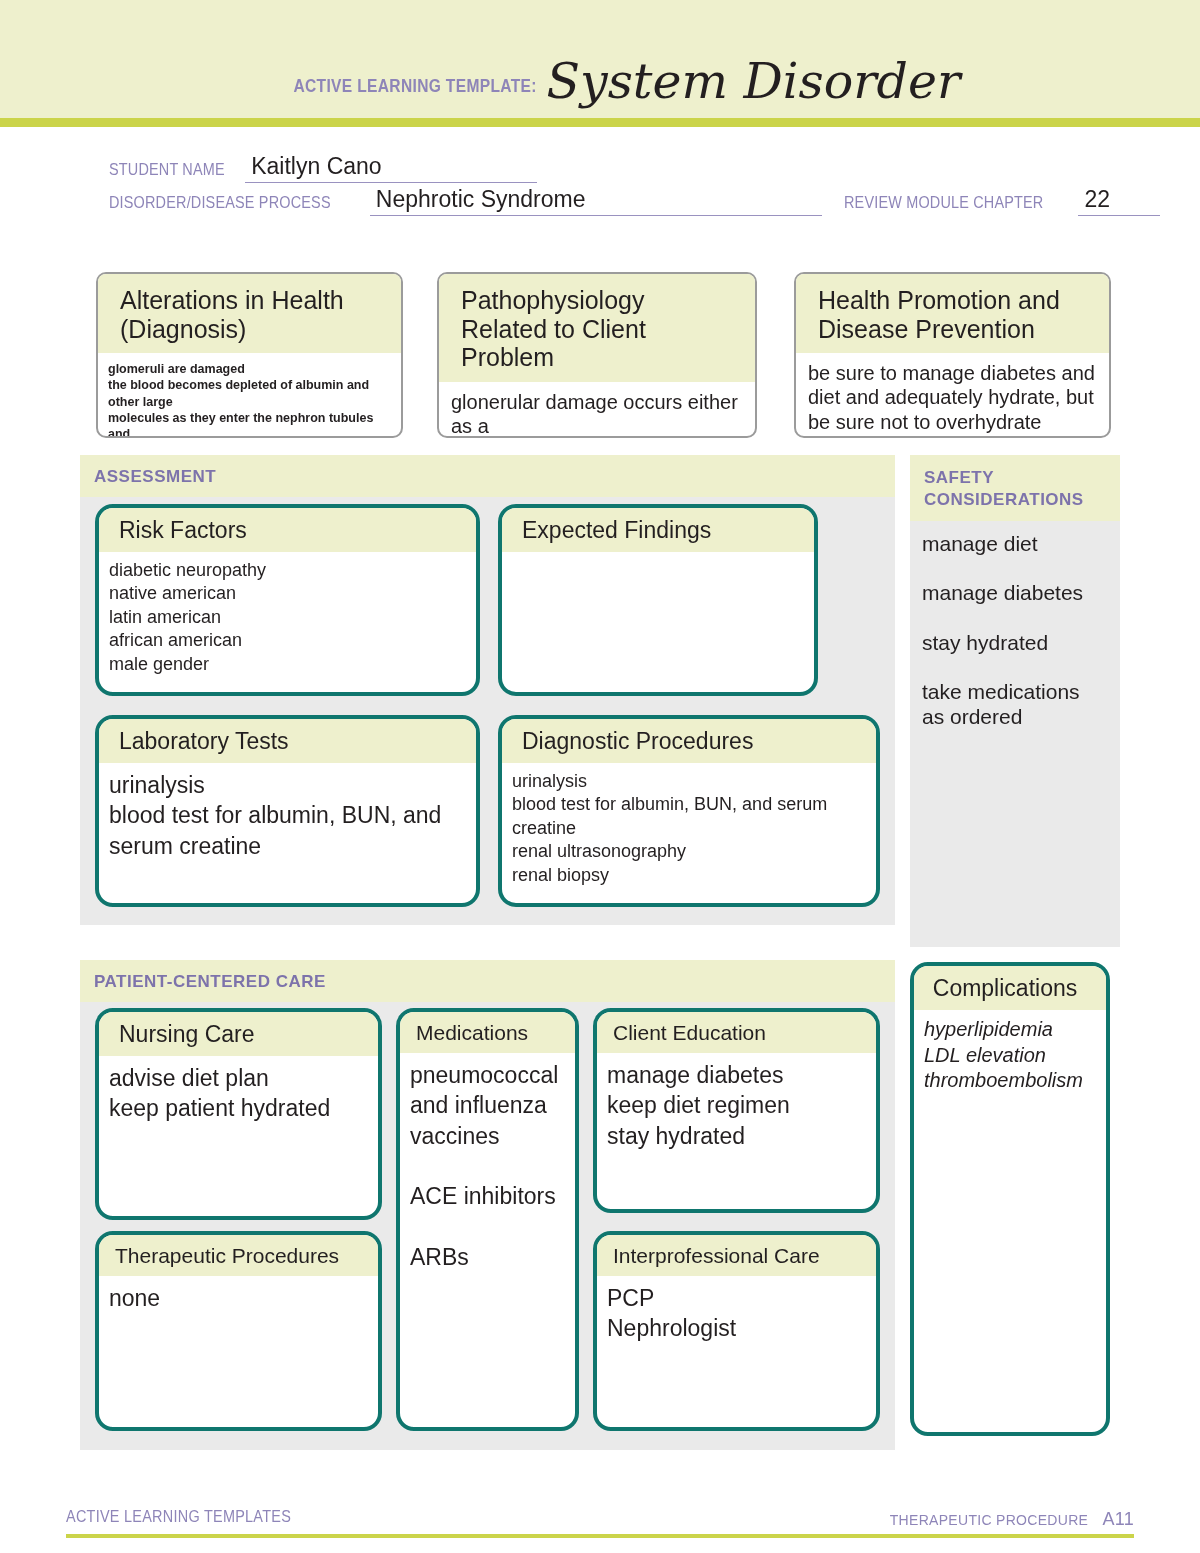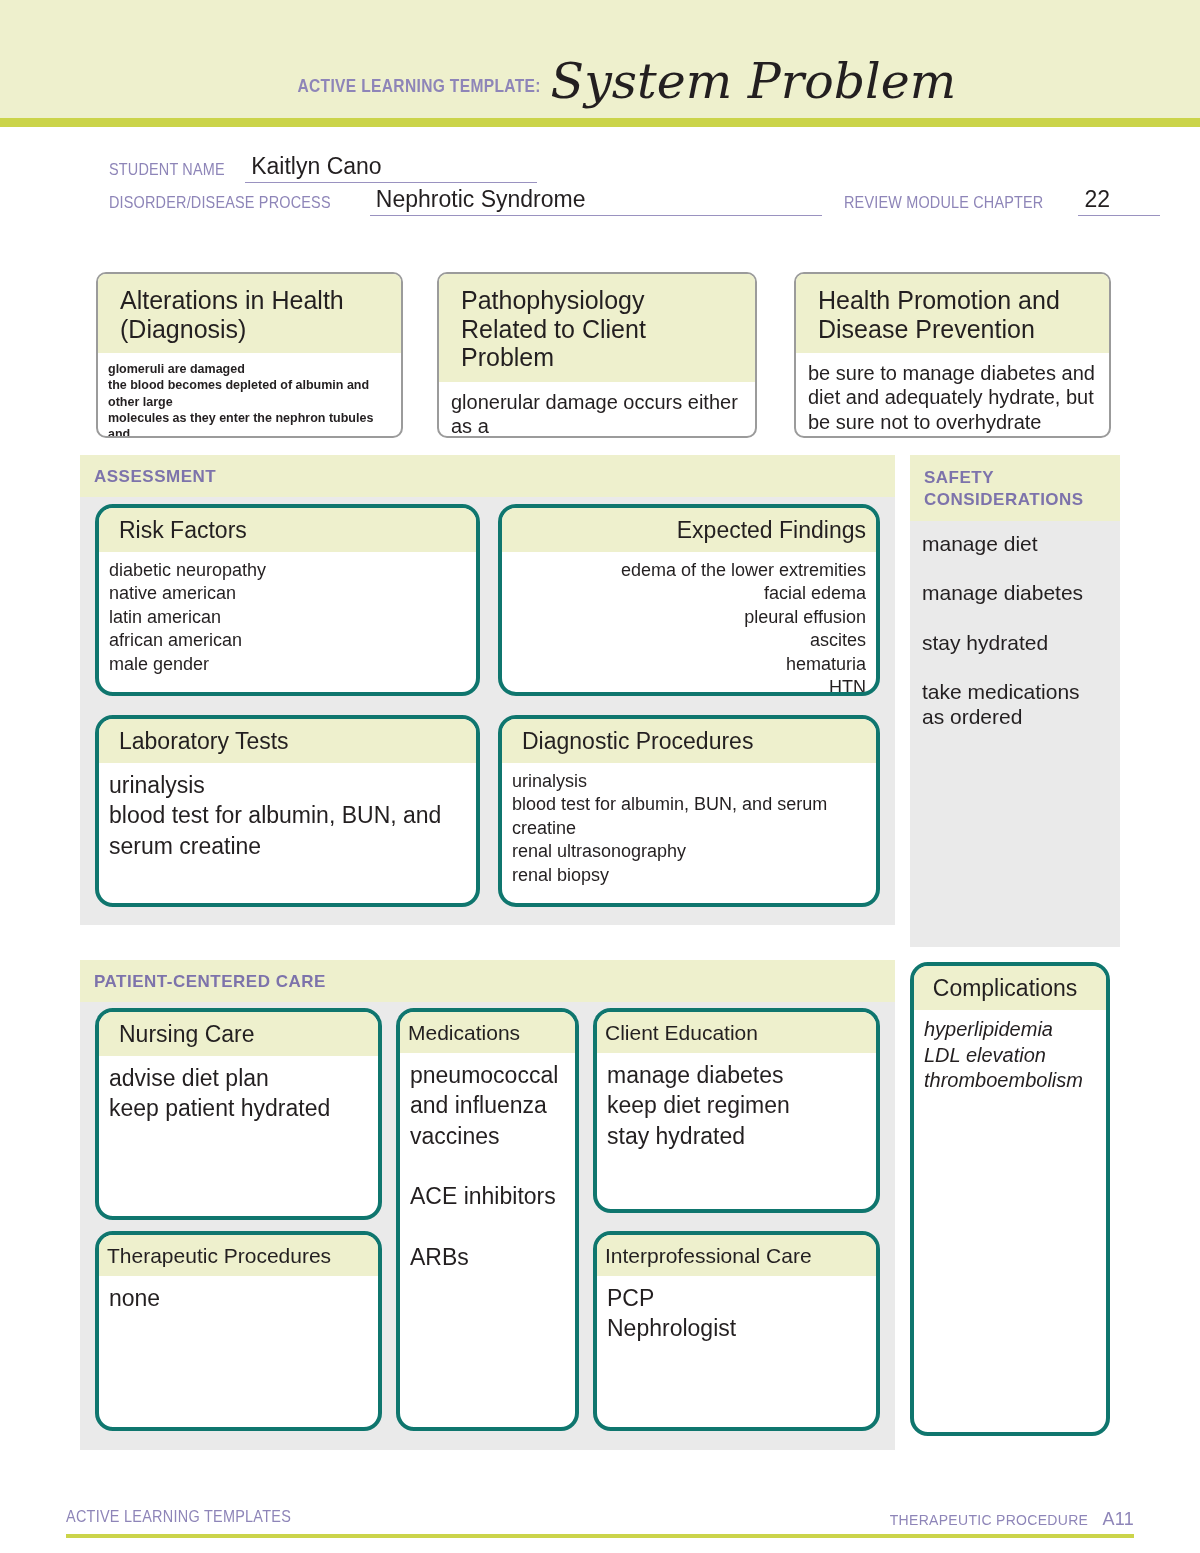--- a/index.html
+++ b/index.html
@@ -180,32 +180,32 @@
     box-sizing: border-box;
     overflow: hidden;
   }
   .card .cap {
     background: #eef0cd;
     padding: 9px 10px 8px 20px;
     font-size: 23px;
     color: #231f20;
     white-space: nowrap;
   }
-  .card .cap.sm { font-size: 21px; padding-left: 8px; }
+  .card .cap.sm { font-size: 21px; padding-left: 16px; }
   .card .body {
     padding: 7px 10px 6px 10px;
     font-size: 18px;
     line-height: 1.30;
     color: #231f20;
     white-space: pre-line;
   }
   .card .body.big  { font-size: 23px; line-height: 1.32; }
 
   #card-risk      { left: 95px;  top: 504px; width: 385px; height: 192px; }
-  #card-findings  { left: 498px; top: 504px; width: 382px; height: 192px; text-align: right; }
+  #card-findings  { left: 498px; top: 504px; width: 320px; height: 192px; }
   #card-lab       { left: 95px;  top: 715px; width: 385px; height: 192px; }
   #card-diag      { left: 498px; top: 715px; width: 382px; height: 192px; }
 
   #card-nursing   { left: 95px;  top: 1008px; width: 287px; height: 212px; }
   #card-meds      { left: 396px; top: 1008px; width: 183px; height: 423px; }
   #card-cliented  { left: 593px; top: 1008px; width: 287px; height: 205px; }
   #card-thera     { left: 95px;  top: 1231px; width: 287px; height: 200px; }
   #card-interpro  { left: 593px; top: 1231px; width: 287px; height: 200px; }
   #card-complic   { left: 910px; top: 962px; width: 200px; height: 474px; }
 
@@ -242,21 +242,21 @@
     margin-left: 10px;
     color: #8e85b8;
   }
 </style>
 </head>
 <body>
 
 <div class="header-band"></div>
 <div class="header-inner">
   <span class="alt-eyebrow">ACTIVE LEARNING TEMPLATE:</span>
-  <span class="alt-title">System Problem</span>
+  <span class="alt-title">System Disorder</span>
 </div>
 <div class="header-rule"></div>
 
 <div class="meta">
   <div class="meta-row">
     <span class="meta-label">STUDENT NAME</span>
     <span class="meta-fill fill-name">
       <span>Kaitlyn Cano</span>
     </span>
   </div>
@@ -301,26 +301,20 @@
 <div class="card" id="card-risk">
   <div class="cap">Risk Factors</div>
   <div class="body">diabetic neuropathy
 native american
 latin american
 african american
 male gender</div>
 </div>
 <div class="card" id="card-findings">
   <div class="cap">Expected Findings</div>
-  <div class="body">edema of the lower extremities
-facial edema
-pleural effusion
-ascites
-hematuria
-HTN</div>
 </div>
 <div class="card" id="card-lab">
   <div class="cap">Laboratory Tests</div>
   <div class="body big">urinalysis
 blood test for albumin, BUN, and
 serum creatine</div>
 </div>
 <div class="card" id="card-diag">
   <div class="cap">Diagnostic Procedures</div>
   <div class="body">urinalysis

